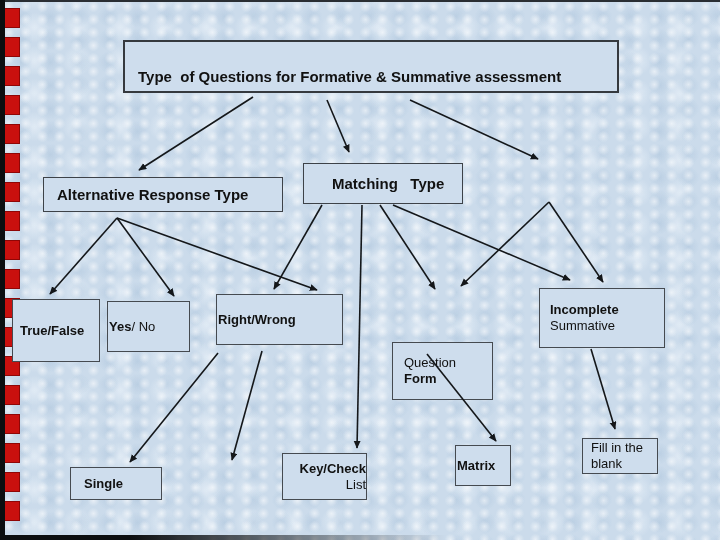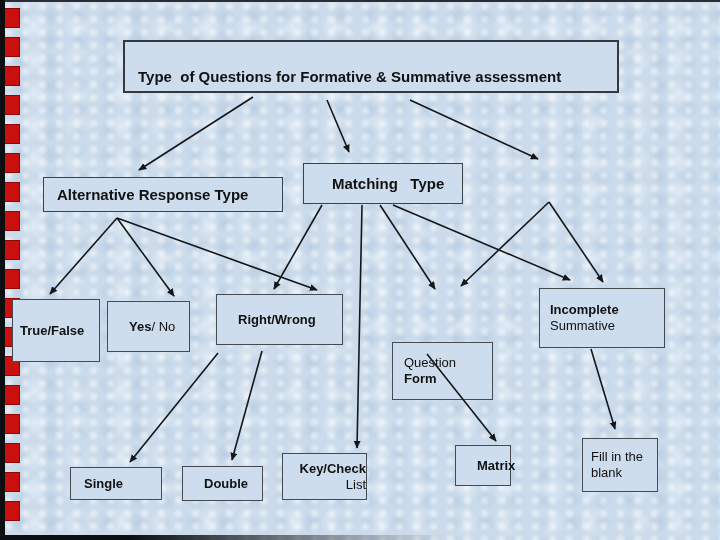--- a/index.html
+++ b/index.html
@@ -31,21 +31,21 @@
     position:absolute;box-sizing:border-box;
     background:#cedded;
     border:1px solid #454a50;
     color:#111;display:flex;flex-direction:column;justify-content:center;
     white-space:pre-wrap;line-height:16px;
   }
   .node .lbl{white-space:pre-wrap;}
   .b{font-weight:bold;}
   .lv1{border:2px solid #35393e;font-weight:bold;font-size:15px;justify-content:flex-start;padding:25px 8px 0 13px;line-height:19px;}
   .lv2{font-weight:bold;font-size:15px;padding-left:28px;border:1px solid #3d4248;}
-  .lv3,.lv4{font-size:13px;padding-left:21px;}
+  .lv3,.lv4{font-size:13px;padding-left:1px;}
   svg.wires{position:absolute;left:0;top:0;pointer-events:none;}
 </style>
 </head>
 <body>
 
 <div class="stage">
 
   <div class="squares" id="squares">
       <div class="sq" style="background: rgb(201, 16, 14);"></div>
       <div class="sq" style="background: rgb(201, 16, 14);"></div>
@@ -102,34 +102,31 @@
 
   <div class="node lv3" style="left:539px;top:288px;width:126px;height:60px;padding-left:10px;">
     <div class="lbl b">Incomplete</div>
     <div class="lbl">Summative</div>
   </div>
 
   <div class="node lv4 b" style="left:70px;top:467px;width:92px;height:33px;padding-left:13px;">
     <span class="lbl">Single</span>
   </div>
 
-  <div class="node lv4 b" style="left:182px;top:466px;width:81px;height:35px;">
-    <span class="lbl">Double</span>
-  </div>
 
   <div class="node lv4" style="left:282px;top:453px;width:85px;height:47px;padding-left:7px;text-align:right;">
     <div class="lbl b">Key/Check</div>
     <div class="lbl">List</div>
   </div>
 
   <div class="node lv4 b" style="left:455px;top:445px;width:56px;height:41px;">
     <span class="lbl">Matrix</span>
   </div>
 
-  <div class="node lv4" style="left:582px;top:438px;width:76px;height:54px;padding-left:8px;">
+  <div class="node lv4" style="left:582px;top:438px;width:76px;height:36px;padding-left:8px;">
     <div class="lbl">Fill in the</div>
     <div class="lbl">blank</div>
   </div>
 
   <svg class="wires" width="720" height="540" viewBox="0 0 720 540">
     <defs>
       <marker id="ah" markerWidth="10" markerHeight="8" refX="7.2" refY="3.5" orient="auto" markerUnits="userSpaceOnUse">
         <path d="M0,0 L8,3.5 L0,7 Z" fill="#14171a"></path>
       </marker>
     </defs>

